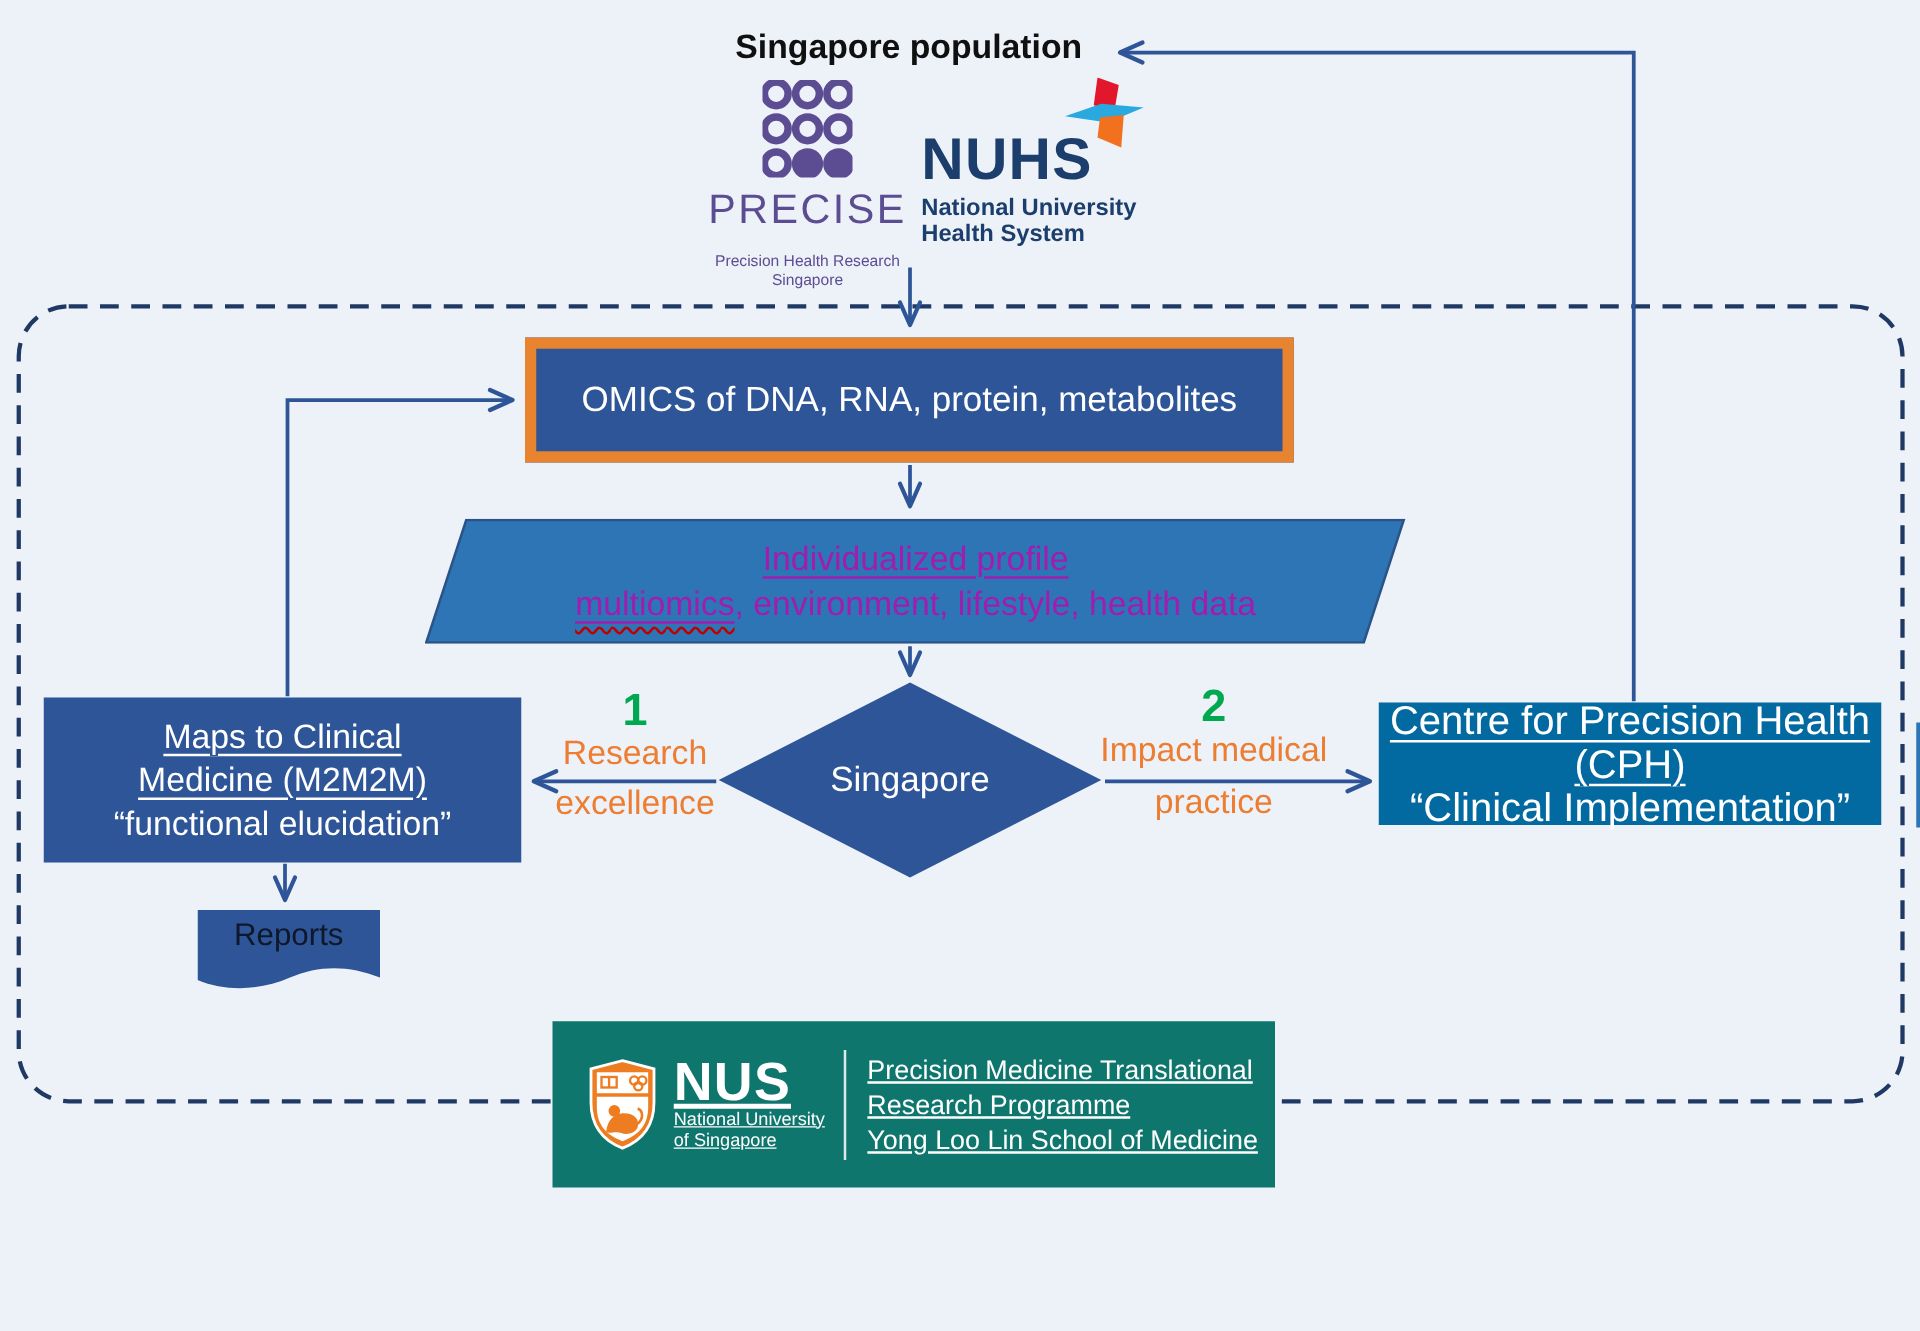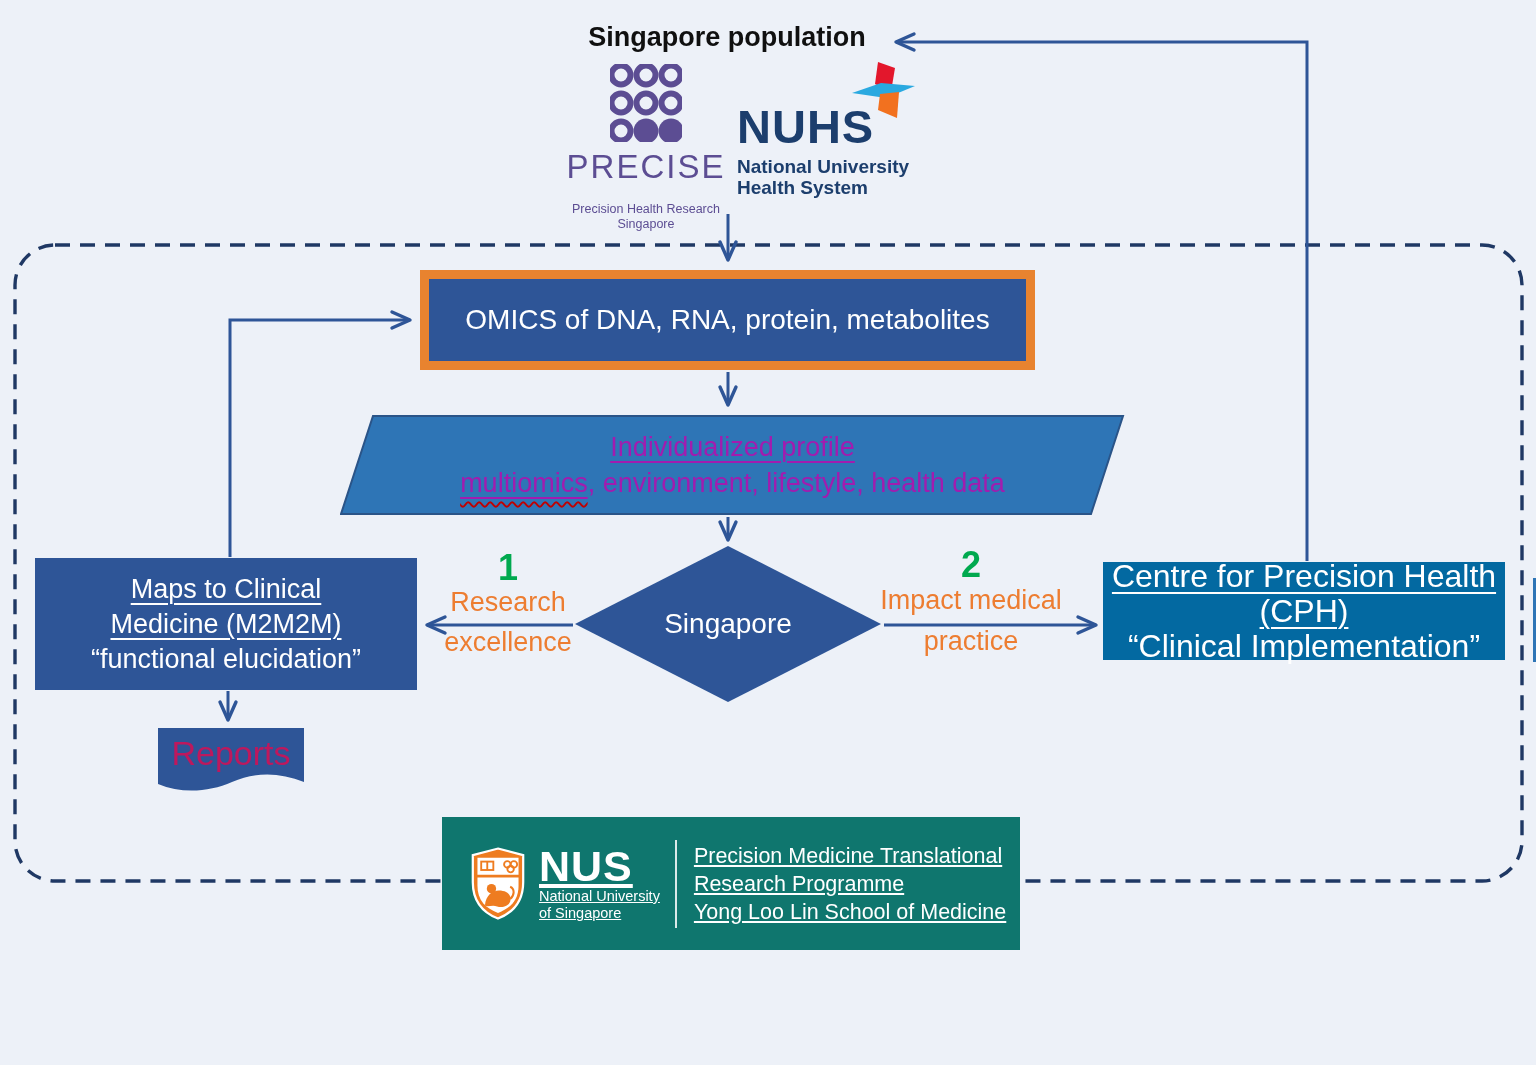--- a/index.html
+++ b/index.html
@@ -30,21 +30,21 @@
   .para{left:340px;top:415px;width:785px;height:100px;}
   .para svg{position:absolute;left:0;top:0;}
   .para-text{position:absolute;left:0;top:0;width:100%;height:100%;color:#a21caf;font-size:27px;line-height:36px;}
   .diamond{left:573px;top:545px;width:310px;height:158px;}
   .diamond svg{position:absolute;left:0;top:0;}
   .diamond-text{position:absolute;left:0;top:0;width:100%;height:100%;color:#fff;font-size:28px;}
   .m2m2m{left:35px;top:558px;width:382px;height:132px;background:#2e5597;color:#fff;
          font-size:27px;line-height:35px;}
   .reports{left:158px;top:728px;width:146px;height:72px;}
   .reports svg{position:absolute;left:0;top:0;}
-  .reports-text{position:absolute;left:0;top:6px;width:100%;color:#be185d;font-size:34px;text-align:center;}
+  .reports-text{position:absolute;left:0;top:6px;width:100%;color:#0f172a;font-size:25px;text-align:center;}
   .cph{left:1103px;top:562px;width:402px;height:98px;background:#0369a1;color:#fff;
        font-size:32px;line-height:35px;}
   .edge-sliver{left:1533px;top:578px;width:3px;height:84px;background:#2e75b6;}
 
   .u{text-decoration:underline;text-decoration-thickness:2px;text-underline-offset:5px;}
   .wavy{text-decoration:underline wavy #c00000;text-decoration-thickness:2px;text-underline-offset:9px;}
 
   
   .bnum{width:200px;text-align:center;font-size:36px;font-weight:700;color:#00a94f;}
   .blab{width:200px;text-align:center;font-size:27px;color:#ed7d31;}

